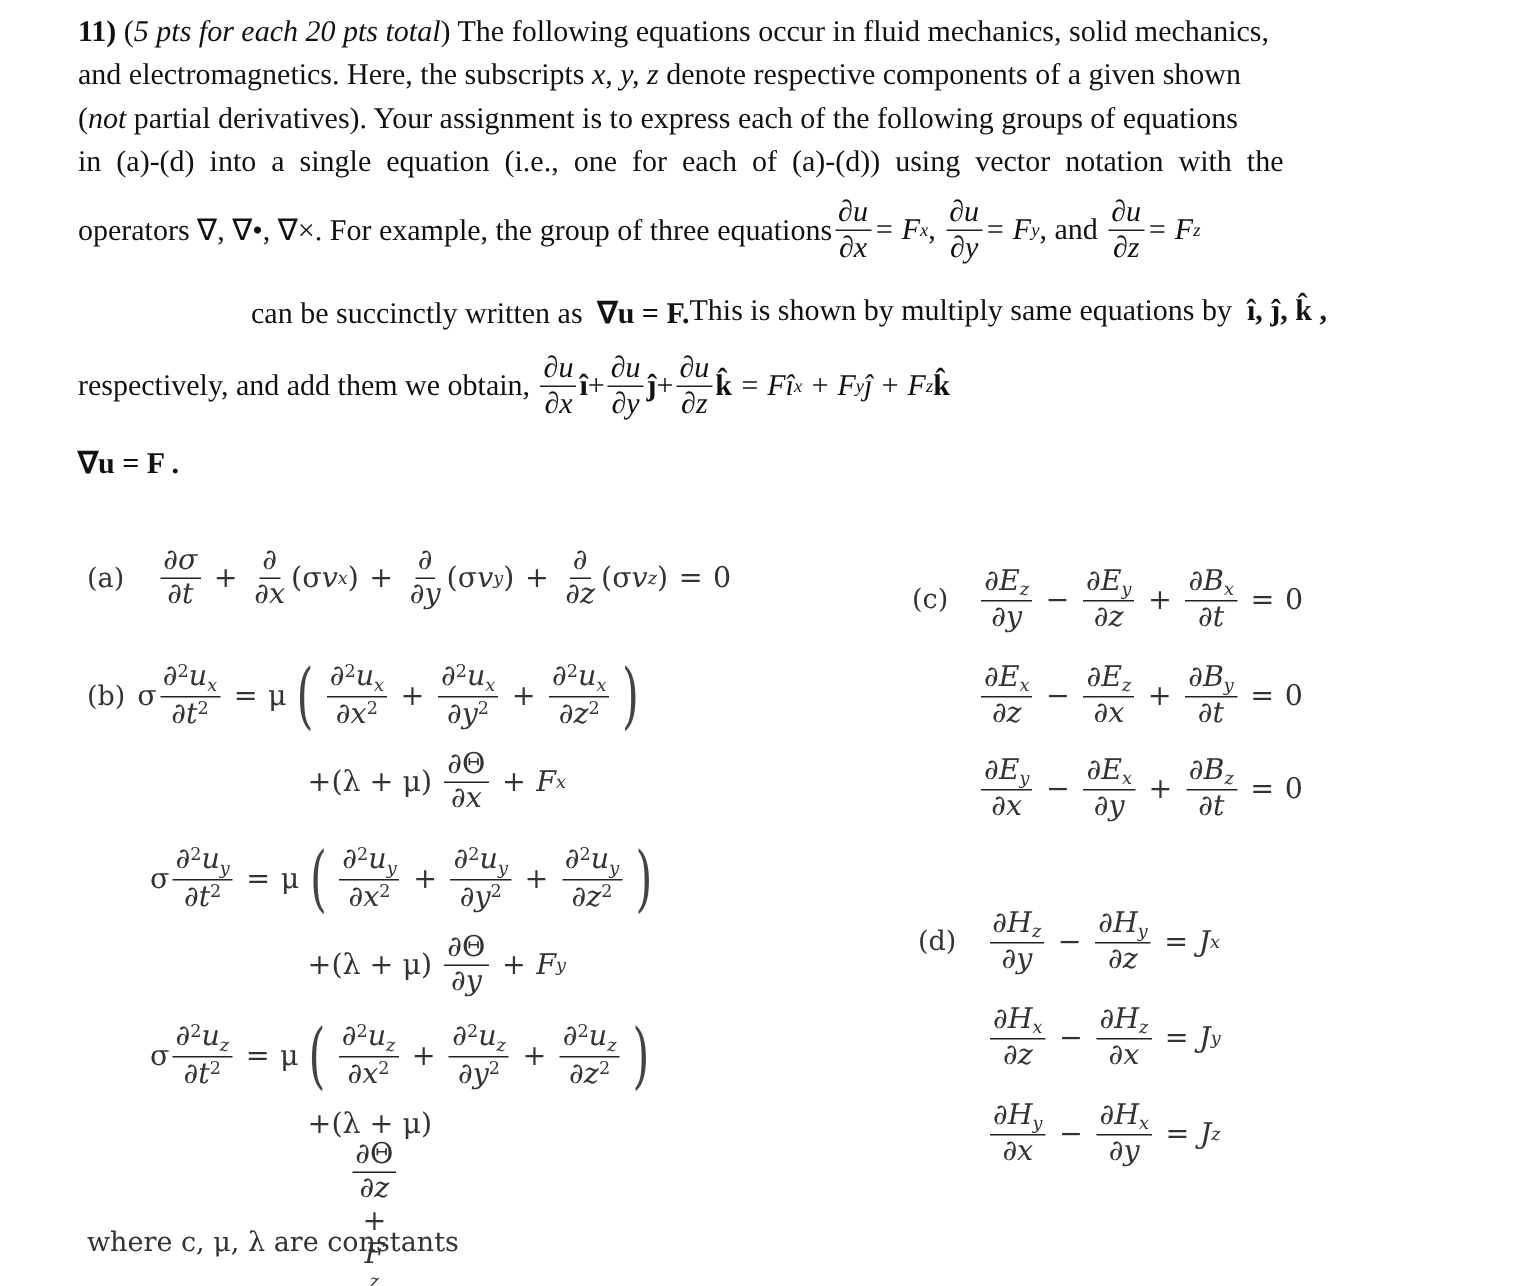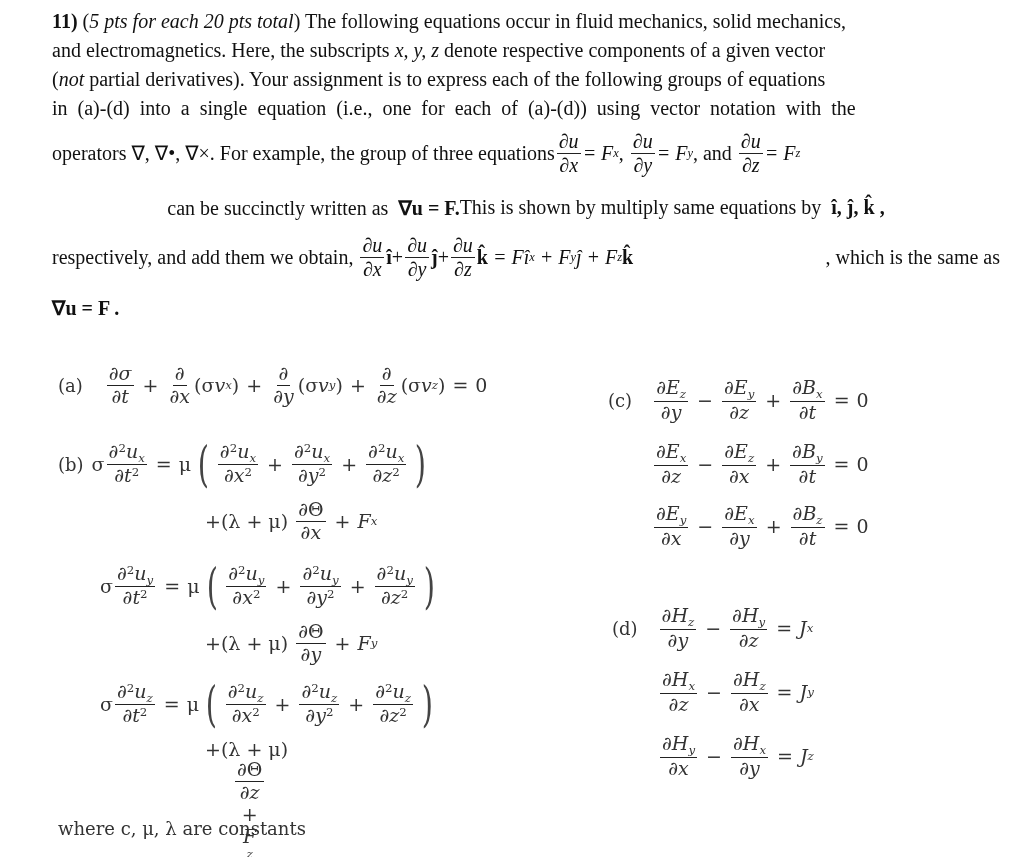--- a/index.html
+++ b/index.html
@@ -21,21 +21,21 @@
 </style>
 </head>
 <body>
 
 <div class="line" style="top:10px;">
   <span class="b">11)</span>
   (<span class="i">5 pts for each 20 pts total</span>)
   <span>The following equations occur in fluid mechanics, solid mechanics,</span>
 </div>
 <div class="line" style="top:39px; width:948px; display:flex; justify-content:space-between;">
-  <span><span>and electromagnetics. Here, the subscripts</span> <span class="i">x, y, z</span> <span>denote respective components of a given vector</span></span>
+  <span><span>and electromagnetics. Here, the subscripts</span> <span class="i">x, y, z</span> <span>denote respective components of a given shown</span></span>
 </div>
 <div class="line" style="top:68px;">
   <span>(</span><span class="i">not</span> <span>partial derivatives). Your assignment is to express each of the following groups of equations</span>
 </div>
 <div class="line" style="top:97px; width:948px; word-spacing:5px;">
   <span>in (a)-(d) into a single equation (i.e., one for each of (a)-(d)) using vector notation with the</span>
 </div>
 
 <div class="line" style="top:128px; display:flex; align-items:center; height:50px;">
   <span>operators ∇, ∇•, ∇×.  For example, the group of three equations</span>
@@ -70,21 +70,20 @@
   <span class="frac i">
       <span class="num">∂u</span>
       <span class="den">∂y</span>
     </span><span class="b">ĵ</span> +
   <span class="frac i">
       <span class="num">∂u</span>
       <span class="den">∂z</span>
     </span><span class="b">k̂</span>
   &nbsp;<span class="i">= Fî</span><sub class="i">x</sub>&nbsp;<span class="i">+ F</span><sub class="i">y</sub><span class="i">ĵ + F</span><sub class="i">z</sub><span class="b">k̂</span>
   <span style="flex:1;"></span>
-  <span>, which is the same as</span>
 </div>
 
 <div class="line b" style="top:296px;">∇u = F .</div>
 
 <div class="eq" style="left:58px; top:364px;">
   <span class="lbl">(a)</span>
   <span class="frac">
       <span class="num"><span class="i">∂σ</span></span>
       <span class="den"><span class="i">∂t</span></span>
     </span>

